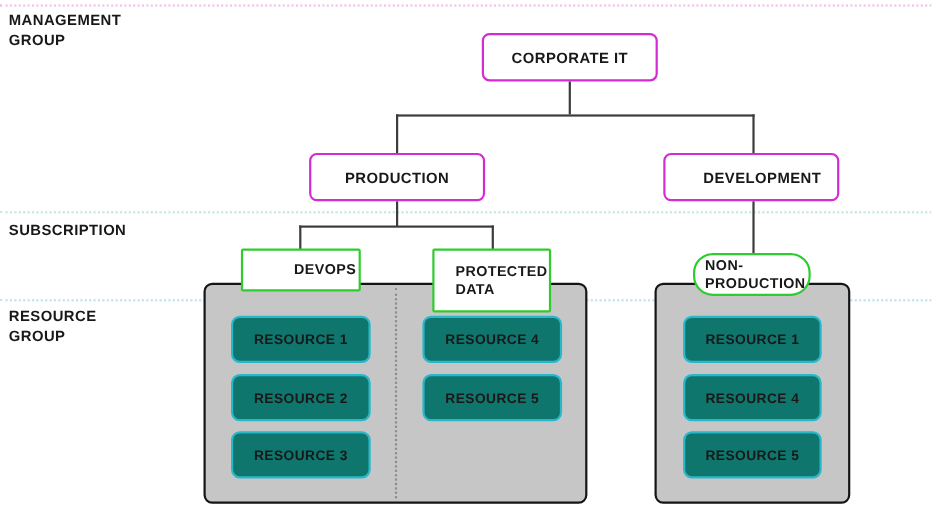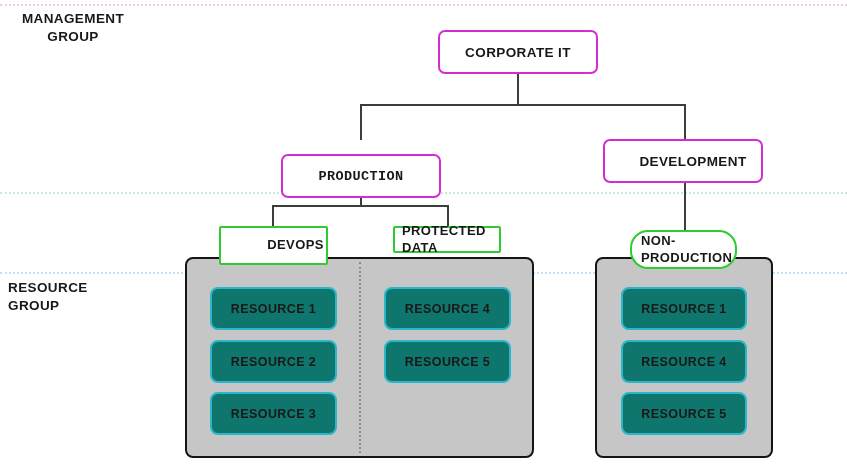--- a/index.html
+++ b/index.html
@@ -27,21 +27,21 @@
 
   
   .row-label {
     position: absolute;
     font-size: 13.5px;
     font-weight: bold;
     letter-spacing: 0.4px;
     line-height: 1.3;
     z-index: 1;
   }
-  .row-label.mg  { left: 8px; top: 10px;  width: 130px; text-align: center; }
+  .row-label.mg  { left: 8px; top: 10px;  width: 130px; }
   .row-label.sub { left: 8px; top: 201px; width: 170px; }
   .row-label.rg  { left: 8px; top: 279px; width: 100px; }
 
   
   .line {
     position: absolute;
     background: #3c3c3c;
     z-index: 1;
   }
 
@@ -56,41 +56,41 @@
     display: flex;
     align-items: center;
     justify-content: center;
     font-size: 13.5px;
     font-weight: bold;
     letter-spacing: 0.4px;
     z-index: 3;
     box-sizing: border-box;
   }
   .mg-box.corporate   { left: 438px; top: 30px; }
-  .mg-box.production  { left: 281px; top: 154px; font-family: Liberation Mono, monospace; }
+  .mg-box.production  { left: 281px; top: 139px; }
   .mg-box.development { left: 603px; top: 139px; padding-left: 20px; }
 
   
   .sub-box {
     position: absolute;
     background: #ffffff;
     border: 2px solid #2ecc2e;
     border-radius: 2px;
     display: flex;
     align-items: center;
     font-size: 13px;
     font-weight: bold;
     letter-spacing: 0.4px;
     line-height: 1.25;
     z-index: 4;
     box-sizing: border-box;
     padding-left: 44px;
   }
   .sub-box.devops        { left: 219px; top: 226px; width: 109px; height: 39px; justify-content: center; }
-  .sub-box.protected     { left: 393px; top: 226px; width: 108px; height: 27px; padding-left: 7px; }
+  .sub-box.protected     { left: 393px; top: 226px; width: 108px; height: 58px; padding-left: 19px; }
   .sub-box.nonproduction { left: 630px; top: 230px; width: 107px; height: 39px; padding-left: 9px; border-radius: 18px; }
 
   
   .rg-container {
     position: absolute;
     background: #c6c6c6;
     border: 2px solid #151515;
     border-radius: 8px;
     z-index: 2;
     box-sizing: border-box;
@@ -134,20 +134,21 @@
 </head>
 <body>
 
 <div class="stage">
 
   <div class="divider pink"></div>
   <div class="divider green"></div>
   <div class="divider blue"></div>
 
   <div class="row-label mg">MANAGEMENT GROUP</div>
+  <div class="row-label sub">SUBSCRIPTION</div>
   <div class="row-label rg">RESOURCE GROUP</div>
 
   <div class="line" style="left:517px; top:74px;  width:2px;  height:30px;"></div>
   <div class="line" style="left:360px; top:104px; width:326px; height:2px;"></div>
   <div class="line" style="left:360px; top:104px; width:2px;  height:36px;"></div>
   <div class="line" style="left:684px; top:104px; width:2px;  height:36px;"></div>
   <div class="line" style="left:360px; top:183px; width:2px;  height:23px;"></div>
   <div class="line" style="left:272px; top:205px; width:177px; height:2px;"></div>
   <div class="line" style="left:272px; top:205px; width:2px;  height:22px;"></div>
   <div class="line" style="left:447px; top:205px; width:2px;  height:22px;"></div>

